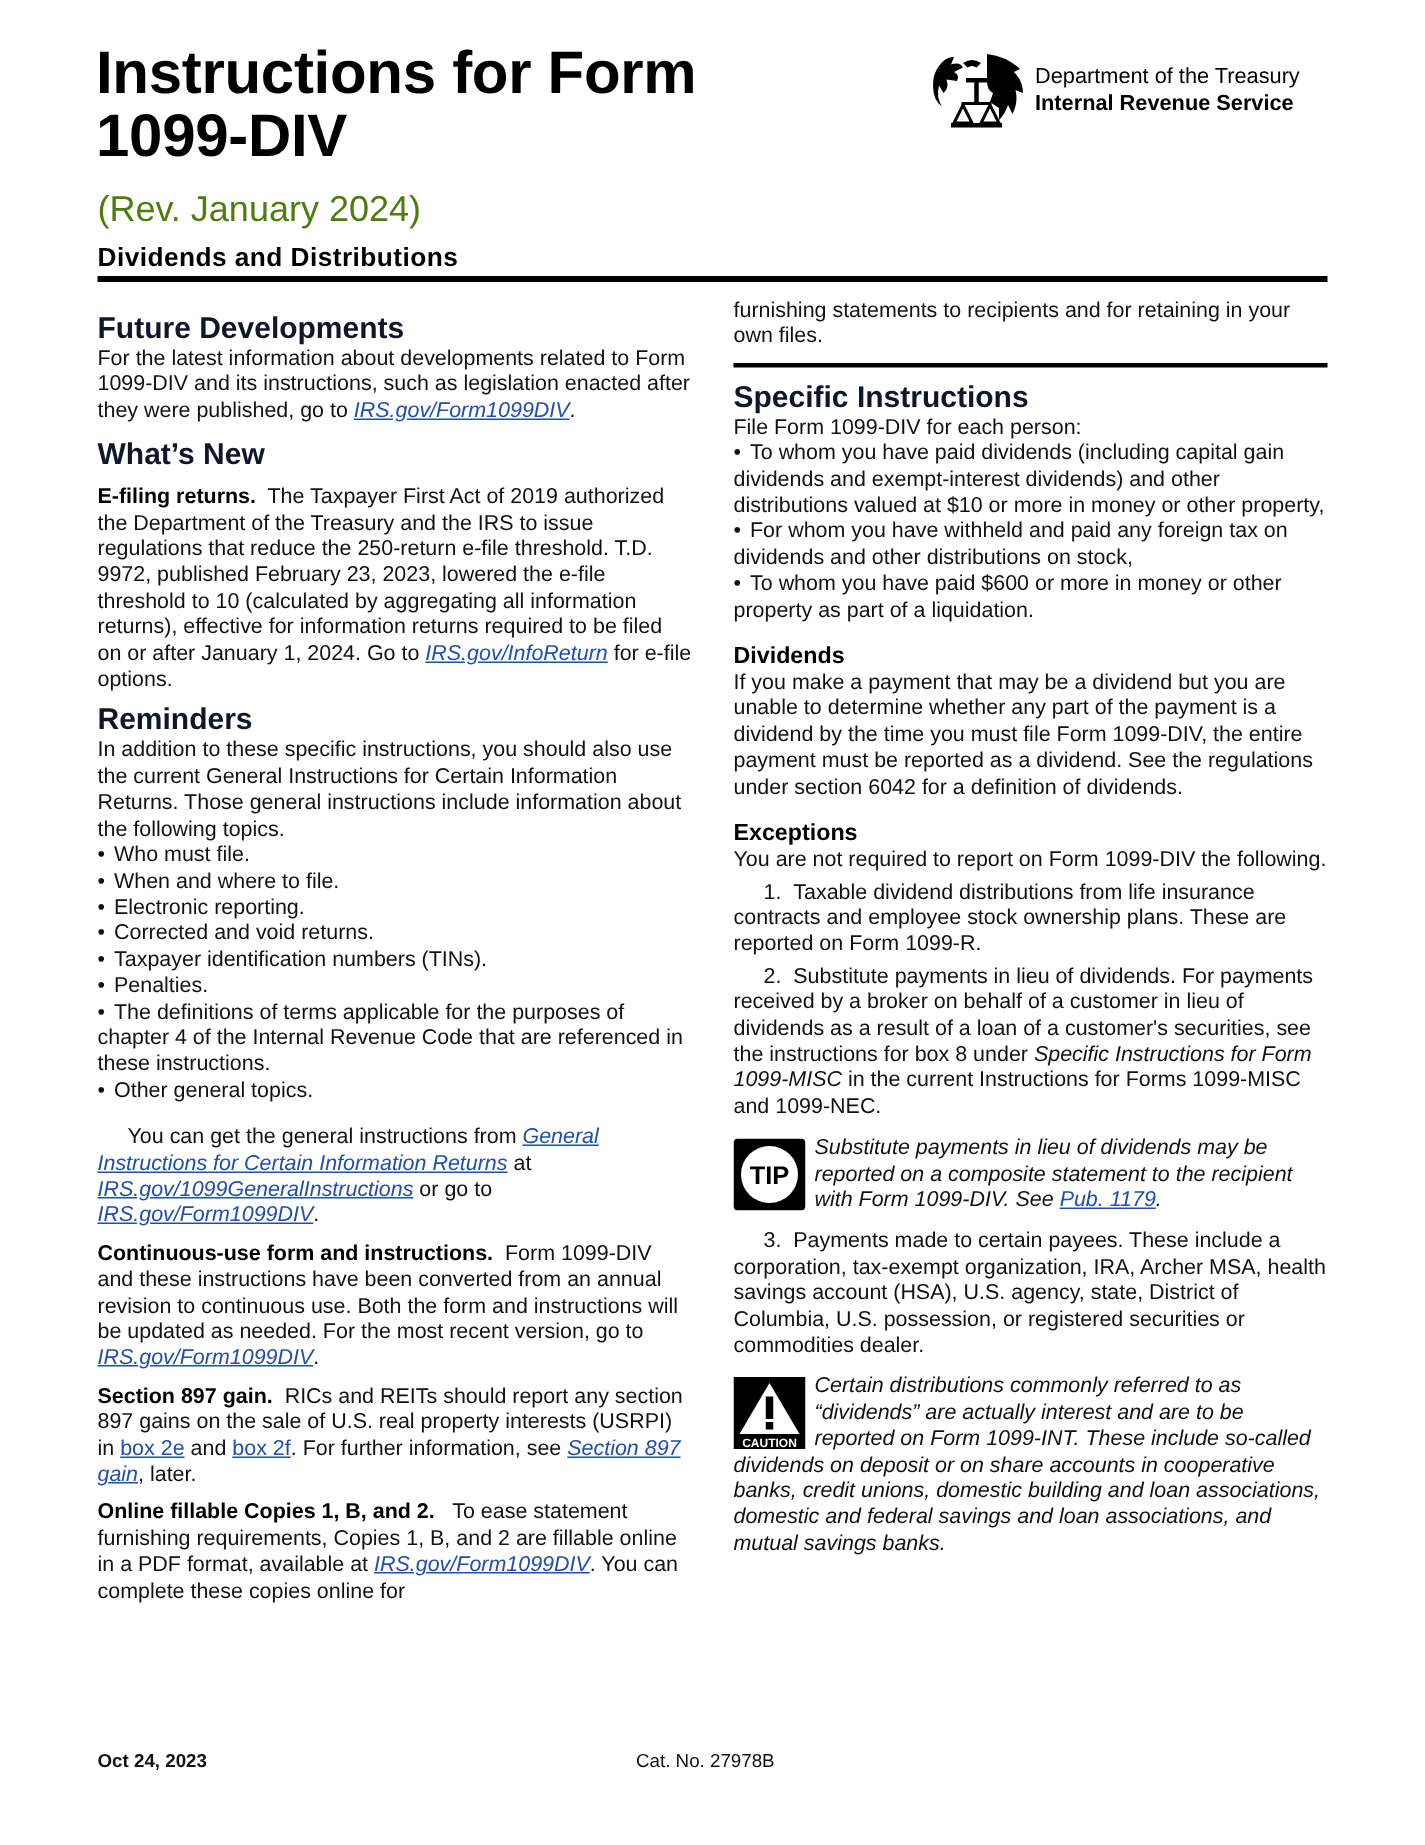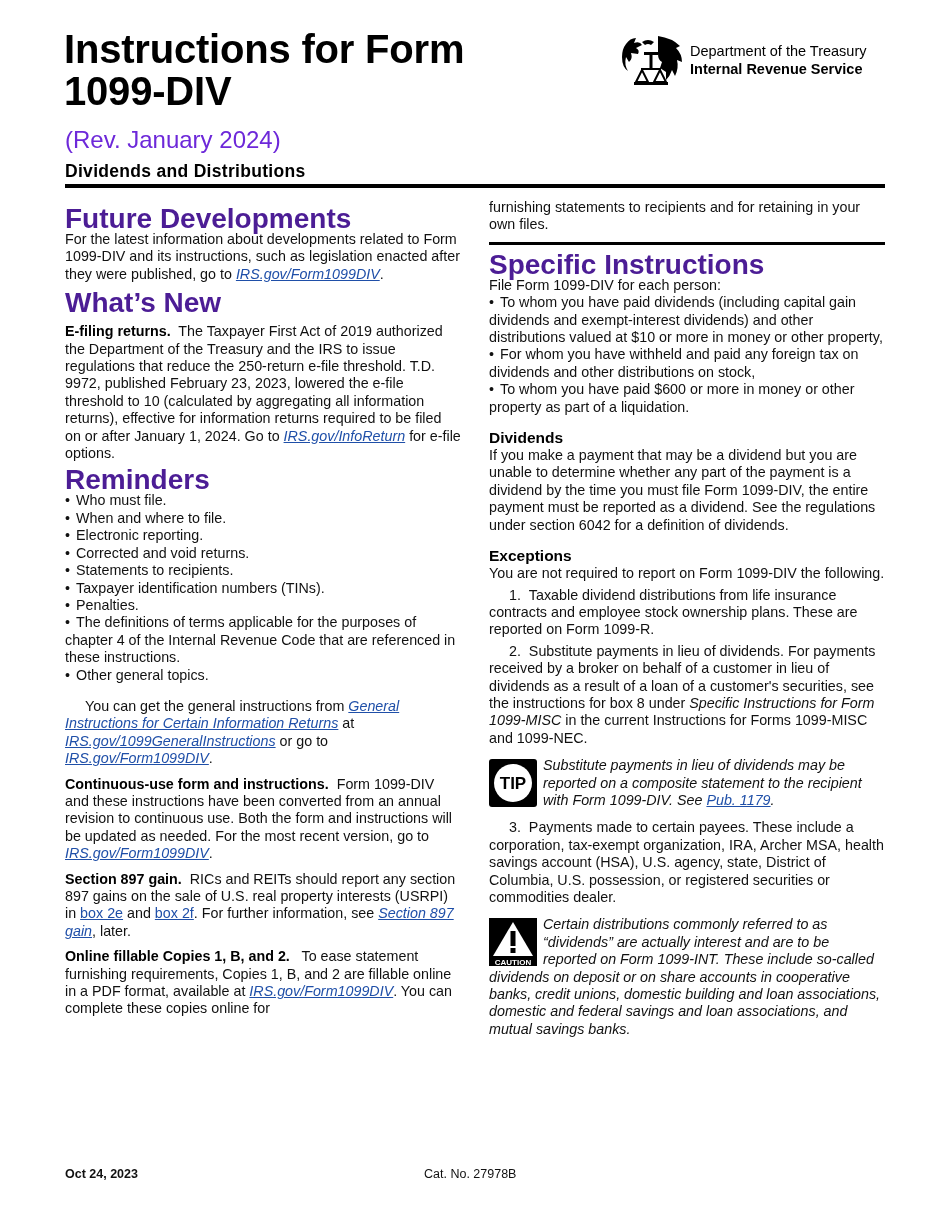--- a/index.html
+++ b/index.html
@@ -10,35 +10,35 @@
     color: #111111;
     font-size: 14.3px;
     line-height: 17.4px;
     overflow: hidden;
   }
   a.lnk { color: #1f4fa8; font-style: italic; text-decoration: underline; }
   a.lnk.plain { font-style: normal; }
 
   
   .title { position: absolute; left: 64px; top: 28px; font-weight: bold; font-size: 40px; line-height: 42px; letter-spacing: -0.2px; color: #000; }
-  .rev { position: absolute; left: 65px; top: 126px; font-size: 24px; line-height: 28px; color: #6d28d9; }
+  .rev { position: absolute; left: 65px; top: 126px; font-size: 24px; line-height: 28px; color: #4d7c0f; }
   .subtitle { position: absolute; left: 65px; top: 161px; font-weight: bold; font-size: 17.5px; line-height: 20px; letter-spacing: 0.3px; color: #000; }
   .top-rule { position: absolute; left: 65px; top: 184px; width: 820px; height: 4px; background: #000; }
 
   .agency { position: absolute; left: 622px; top: 32px; display: flex; align-items: center; }
   .agency svg { width: 64px; height: 56px; }
   .agency-text { margin-left: 4px; font-size: 14.5px; line-height: 18px; color: #000; }
   .agency-text .b { font-weight: bold; }
 
   .col { position: absolute; top: 199px; width: 396px; }
   .col-left { left: 65px; }
   .col-right { left: 489px; }
 
   p { margin: 0; }
-  .h2 { font-weight: bold; font-size: 28px; line-height: 24px; color: #4c1d95; }
+  .h2 { font-weight: bold; font-size: 20px; line-height: 24px; color: #0f172a; }
   .h3 { font-weight: bold; font-size: 15.5px; line-height: 19px; color: #000; }
   .runin { font-weight: bold; color: #000; }
   .bul { }
   .bul::before { content: "•"; margin-right: 6px; }
   .indent { text-indent: 20px; }
   .gap4 { margin-top: 4px; }
   .gap6 { margin-top: 6px; }
   .gap8 { margin-top: 8px; }
   .gap10 { margin-top: 10px; }
   .gap12 { margin-top: 12px; }
@@ -86,26 +86,26 @@
 
 <div class="col col-left">
 
   <div class="h2 gap8">Future Developments</div>
   <p><span>For the latest information about developments related to Form 1099-DIV and its instructions, such as legislation enacted after they were published, go to </span><a class="lnk">IRS.gov/Form1099DIV</a><span>.</span></p>
 
   <div class="h2 gap8">What’s New</div>
   <p class="gap8"><span class="runin">E-filing returns.</span>&nbsp; <span>The Taxpayer First Act of 2019 authorized the Department of the Treasury and the IRS to issue regulations that reduce the 250-return e-file threshold. T.D. 9972, published February 23, 2023, lowered the e-file threshold to 10 (calculated by aggregating all information returns), effective for information returns required to be filed on or after January 1, 2024. Go to </span><a class="lnk">IRS.gov/InfoReturn</a><span> for e-file options.</span></p>
 
   <div class="h2 gap6">Reminders</div>
+  <p>In addition to these specific instructions, you should also use the current General Instructions for Certain Information Returns. Those general instructions include information about the following topics.</p>
   <div>
     <p class="bul">Who must file.</p>
     <p class="bul">When and where to file.</p>
     <p class="bul">Electronic reporting.</p>
     <p class="bul">Corrected and void returns.</p>
-    <p class="bul">Statements to recipients.</p>
     <p class="bul">Taxpayer identification numbers (TINs).</p>
     <p class="bul">Penalties.</p>
     <p class="bul">The definitions of terms applicable for the purposes of chapter 4 of the Internal Revenue Code that are referenced in these instructions.</p>
     <p class="bul">Other general topics.</p>
   </div>
 
   <p class="indent gap14"><span>You can get the general instructions from </span><a class="lnk">General Instructions for Certain Information Returns</a><span> at </span><a class="lnk">IRS.gov/1099GeneralInstructions</a><span> or go to </span><a class="lnk">IRS.gov/Form1099DIV</a><span>.</span></p>
 
   <p class="gap8"><span class="runin">Continuous-use form and instructions.</span>&nbsp; <span>Form 1099-DIV and these instructions have been converted from an annual revision to continuous use. Both the form and instructions will be updated as needed. For the most recent version, go to </span><a class="lnk">IRS.gov/Form1099DIV</a><span>.</span></p>
 

